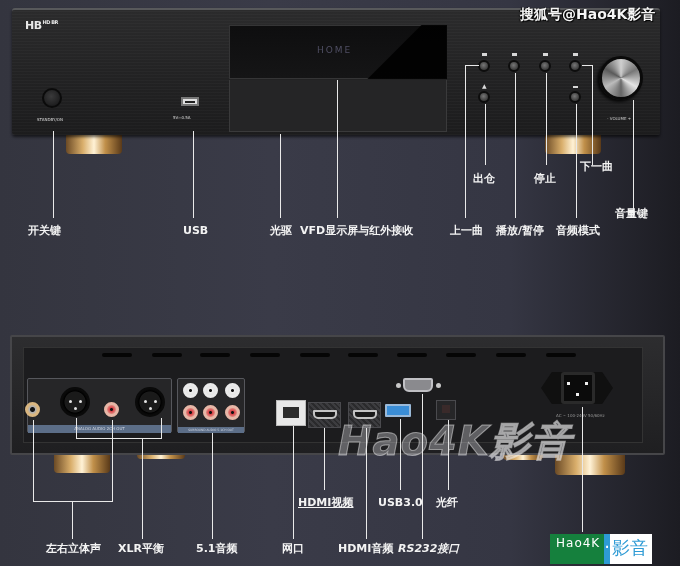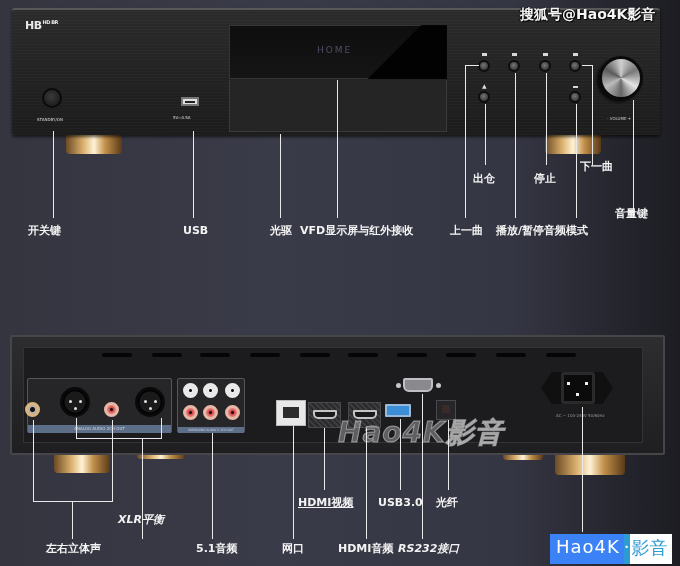--- a/index.html
+++ b/index.html
@@ -131,33 +131,33 @@
   .db9 { left: 403px; top: 378px; width: 30px; height: 14px; background: #8a8a8e; border: 2px solid #c0c0c4; border-radius: 2px 2px 6px 6px; }
   .db9-screw { width: 5px; height: 5px; border-radius: 50%; background: #c8c8c8; }
   .optical { left: 436px; top: 400px; width: 20px; height: 20px; background: #262628; border: 1px solid #4a4a4e; }
   .optical::after { content:""; position:absolute; left:5px; top:4px; width:8px; height:8px; background:#3a2a2a; }
   .iec-flange { left: 541px; top: 372px; width: 72px; height: 32px; background: #101010; clip-path: polygon(15% 0,85% 0,100% 50%,85% 100%,15% 100%,0 50%); }
   .iec { left: 561px; top: 372px; width: 34px; height: 32px; background: #0b0b0b; border: 3px solid #2a2a2a; border-radius: 3px; }
   .iec-pin { width: 3px; height: 3px; background: #f0f0f0; }
   .warn-print { left: 556px; top: 413px; font-size: 4px; color: #999; }
 
   .wm-rear {
-    left: 338px; top: 414px; font-size: 28px; font-weight: bold;
+    left: 338px; top: 414px; font-size: 40px; font-weight: bold;
     color: rgba(220,220,225,0.35);
     -webkit-text-stroke: 1px rgba(255,255,255,0.45);
     font-style: italic; letter-spacing: 1px;
     white-space: nowrap;
   }
 
   
   .badge {
     left: 550px; top: 534px; height: 30px; width: 124px;
     display: flex;
   }
-  .badge-left { background: #3b82f6; color: #fff; font-size: 18px; padding: 2px 4px 0 6px; letter-spacing: 1px; font-family: "DejaVu Sans", sans-serif; }
+  .badge-left { background: #15803d; color: #fff; font-size: 12px; padding: 2px 4px 0 6px; letter-spacing: 1px; font-family: "DejaVu Sans", sans-serif; }
   .badge-dot { background: #2e9bd5; color: #fff; font-size: 18px; padding-top: 2px; }
   .badge-right { background: #fff; color: #2e9bd5; font-size: 18px; padding: 2px 4px 0 2px; }
 </style>
 </head>
 <body>
 
 <div class="abs foot" style="left:66px;top:134px;"></div>
 <div class="abs foot" style="left:545px;top:134px;"></div>
 
 <div class="abs front"></div>
@@ -210,21 +210,21 @@
 
 <div class="abs lbl" style="left:28px;top:224px;">开关键</div>
 <div class="abs lbl" style="left:183px;top:224px;">USB</div>
 <div class="abs lbl" style="left:270px;top:224px;">光驱</div>
 <div class="abs lbl" style="left:300px;top:224px;">VFD显示屏与红外接收</div>
 <div class="abs lbl" style="left:473px;top:172px;">出仓</div>
 <div class="abs lbl" style="left:534px;top:172px;">停止</div>
 <div class="abs lbl" style="left:580px;top:160px;">下一曲</div>
 <div class="abs lbl" style="left:450px;top:224px;">上一曲</div>
 <div class="abs lbl" style="left:496px;top:224px;">播放/暂停</div>
-<div class="abs lbl" style="left:544px;top:224px;">音频模式</div>
+<div class="abs lbl" style="left:556px;top:224px;">音频模式</div>
 <div class="abs lbl" style="left:615px;top:207px;">音量键</div>
 
 <div class="abs foot" style="left:54px;top:455px;height:18px;"></div>
 <div class="abs foot" style="left:137px;top:455px;height:4px;width:48px;"></div>
 <div class="abs foot" style="left:555px;top:455px;height:20px;width:70px;"></div>
 <div class="abs foot" style="left:503px;top:455px;height:5px;width:40px;"></div>
 
 <div class="abs rear"></div>
 <div class="abs rear-inner"></div>
 
@@ -296,21 +296,21 @@
 <div class="abs vline" style="left:212px;top:433px;height:106px;"></div>
 <div class="abs vline" style="left:293px;top:426px;height:113px;"></div>
 <div class="abs vline" style="left:324px;top:428px;height:62px;"></div>
 <div class="abs vline" style="left:366px;top:428px;height:111px;"></div>
 <div class="abs vline" style="left:400px;top:419px;height:71px;"></div>
 <div class="abs vline" style="left:422px;top:394px;height:145px;"></div>
 <div class="abs vline" style="left:448px;top:420px;height:70px;"></div>
 <div class="abs vline" style="left:582px;top:407px;height:125px;"></div>
 
 <div class="abs lbl" style="left:46px;top:542px;">左右立体声</div>
-<div class="abs lbl" style="left:118px;top:513px;font-style:italic;">XLR平衡</div>
+<div class="abs lbl" style="left:118px;top:542px;">XLR平衡</div>
 <div class="abs lbl" style="left:196px;top:542px;">5.1音频</div>
 <div class="abs lbl" style="left:282px;top:542px;">网口</div>
 <div class="abs lbl" style="left:298px;top:496px;text-decoration:underline;">HDMI视频</div>
 <div class="abs lbl" style="left:338px;top:542px;">HDMI音频</div>
 <div class="abs lbl" style="left:378px;top:496px;">USB3.0</div>
 <div class="abs lbl" style="left:398px;top:542px;font-style:italic;">RS232接口</div>
 <div class="abs lbl" style="left:436px;top:496px;">光纤</div>
 
 <div class="abs badge">
   <span class="badge-left">Hao4K</span>

